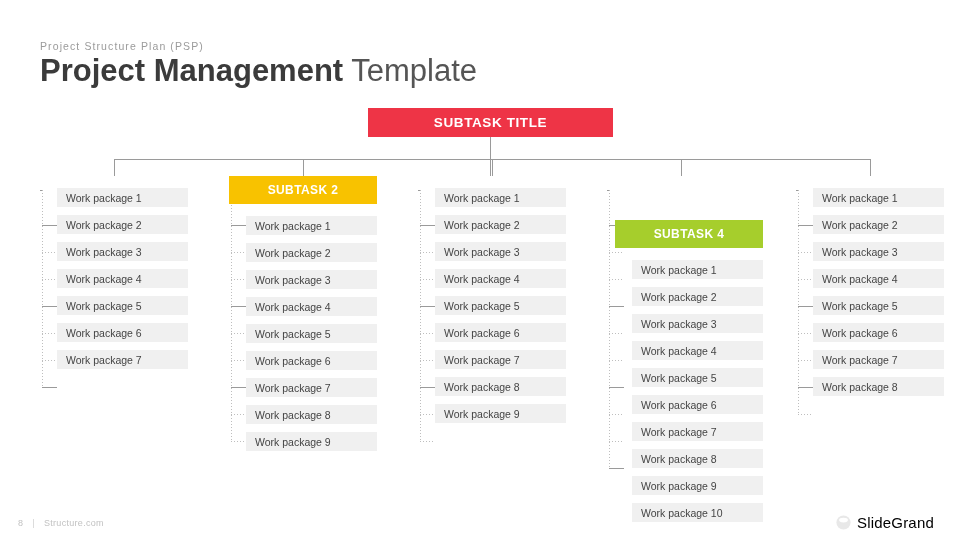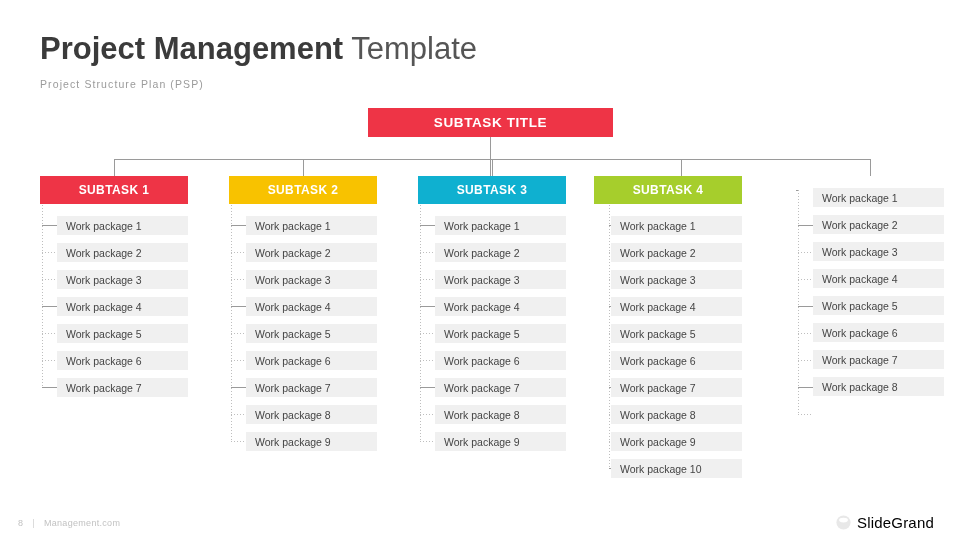--- a/index.html
+++ b/index.html
@@ -136,25 +136,25 @@
   #brand-name {
     font-size: 15px;
     color: #000000;
     letter-spacing: 0.2px;
   }
 </style>
 </head>
 <body>
 
 <div id="header">
+  <div id="page-subtitle">Project Structure Plan (PSP)</div>
   <div id="page-title">
     <span class="t-strong">Project Management</span>
     <span class="t-light">Template</span>
   </div>
-  <div id="page-subtitle">Project Structure Plan (PSP)</div>
 </div>
 
 <div id="chart">
   <svg id="connectors" viewBox="0 0 960 540">
       <line x1="490.5" y1="137" x2="490.5" y2="176" stroke="#9A9A9A" stroke-width="1" shape-rendering="crispEdges"></line>
       <line x1="114" y1="159" x2="870" y2="159" stroke="#9A9A9A" stroke-width="1" shape-rendering="crispEdges"></line>
       <line x1="114" y1="159" x2="114" y2="176" stroke="#9A9A9A" stroke-width="1" shape-rendering="crispEdges"></line>
       <line x1="303" y1="159" x2="303" y2="176" stroke="#9A9A9A" stroke-width="1" shape-rendering="crispEdges"></line>
       <line x1="492" y1="159" x2="492" y2="176" stroke="#9A9A9A" stroke-width="1" shape-rendering="crispEdges"></line>
       <line x1="681" y1="159" x2="681" y2="176" stroke="#9A9A9A" stroke-width="1" shape-rendering="crispEdges"></line>
@@ -213,23 +213,20 @@
       <line x1="798" y1="387.5" x2="813" y2="387.5" stroke="#9A9A9A" stroke-width="1" shape-rendering="crispEdges"></line>
       <line x1="798" y1="414.5" x2="813" y2="414.5" stroke="#BEBEBE" stroke-width="1" shape-rendering="crispEdges" stroke-dasharray="1 2"></line>
     </svg>
 
   <div id="project-title-box" style="background: rgb(238, 52, 70);">
     <span>SUBTASK TITLE</span>
   </div>
 
   <div id="columns-host">
       <div class="column" style="left: 40px;">
-        <div class="subtask-header" style="background: rgb(238, 52, 70);">
-          <span>SUBTASK 1</span>
-        </div>
         <div class="wp-list">
           <div class="wp-item" style="background: rgb(240, 240, 240); color: rgb(68, 68, 68);">
             <span>Work package 1</span>
           </div>
           <div class="wp-item" style="background: rgb(240, 240, 240); color: rgb(68, 68, 68);">
             <span>Work package 2</span>
           </div>
           <div class="wp-item" style="background: rgb(240, 240, 240); color: rgb(68, 68, 68);">
             <span>Work package 3</span>
           </div>
@@ -275,23 +272,20 @@
           </div>
           <div class="wp-item" style="background: rgb(240, 240, 240); color: rgb(68, 68, 68);">
             <span>Work package 8</span>
           </div>
           <div class="wp-item" style="background: rgb(240, 240, 240); color: rgb(68, 68, 68);">
             <span>Work package 9</span>
           </div>
         </div>
       </div>
       <div class="column" style="left: 418px;">
-        <div class="subtask-header" style="background: rgb(15, 176, 208);">
-          <span>SUBTASK 3</span>
-        </div>
         <div class="wp-list">
           <div class="wp-item" style="background: rgb(240, 240, 240); color: rgb(68, 68, 68);">
             <span>Work package 1</span>
           </div>
           <div class="wp-item" style="background: rgb(240, 240, 240); color: rgb(68, 68, 68);">
             <span>Work package 2</span>
           </div>
           <div class="wp-item" style="background: rgb(240, 240, 240); color: rgb(68, 68, 68);">
             <span>Work package 3</span>
           </div>
@@ -308,21 +302,21 @@
             <span>Work package 7</span>
           </div>
           <div class="wp-item" style="background: rgb(240, 240, 240); color: rgb(68, 68, 68);">
             <span>Work package 8</span>
           </div>
           <div class="wp-item" style="background: rgb(240, 240, 240); color: rgb(68, 68, 68);">
             <span>Work package 9</span>
           </div>
         </div>
       </div>
-      <div class="column" style="left: 594px;">
+      <div class="column" style="left: 615px; margin-top: 44px;">
         <div class="subtask-header" style="background: rgb(166, 206, 44);">
           <span>SUBTASK 4</span>
         </div>
         <div class="wp-list">
           <div class="wp-item" style="background: rgb(240, 240, 240); color: rgb(68, 68, 68);">
             <span>Work package 1</span>
           </div>
           <div class="wp-item" style="background: rgb(240, 240, 240); color: rgb(68, 68, 68);">
             <span>Work package 2</span>
           </div>
@@ -379,21 +373,21 @@
             <span>Work package 8</span>
           </div>
         </div>
       </div>
     </div>
 </div>
 
 <div id="footer">
   <span>8</span>
   <span id="footer-sep">|</span>
-  <span>Management.com</span>
+  <span>Structure.com</span>
 </div>
 
 <div id="brand-logo">
   <svg width="17" height="17" viewBox="0 0 24 24">
     <circle cx="12" cy="12" r="10" fill="#e8e8e8"></circle>
     <path d="M4.5 13.2 A7.6 7.6 0 0 0 19.5 13.2 A7.6 7.6 0 0 1 4.5 13.2 Z" fill="#ffffff"></path>
     <ellipse cx="12" cy="8.6" rx="6.2" ry="3.3" fill="#ffffff"></ellipse>
   </svg>
   <span id="brand-name">SlideGrand</span>
 </div>

